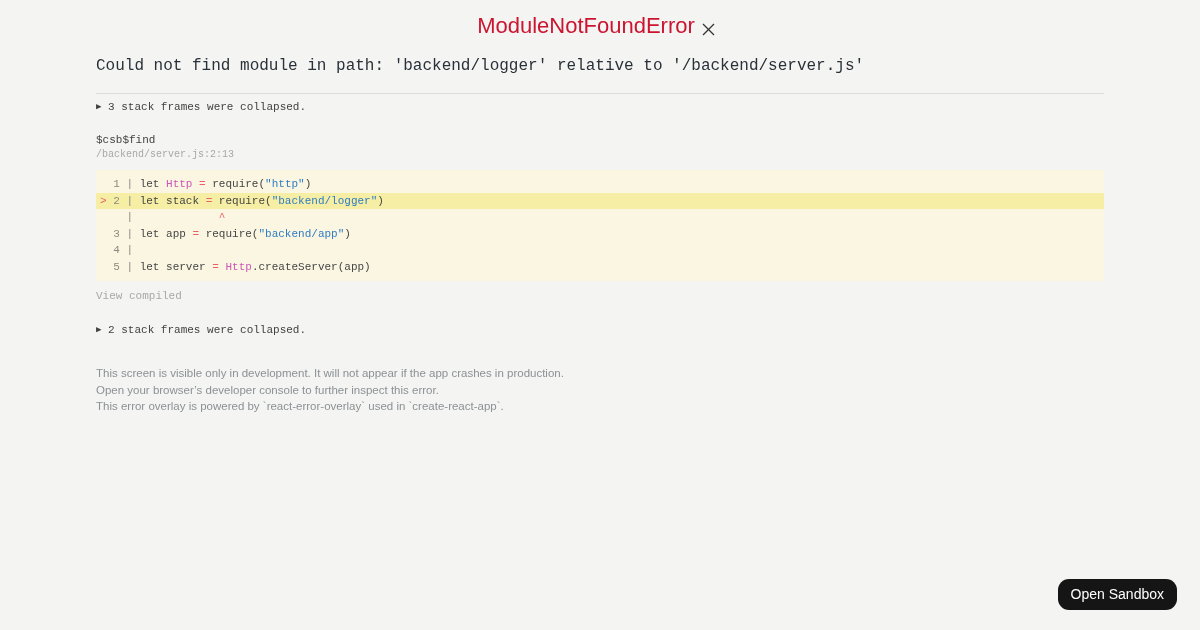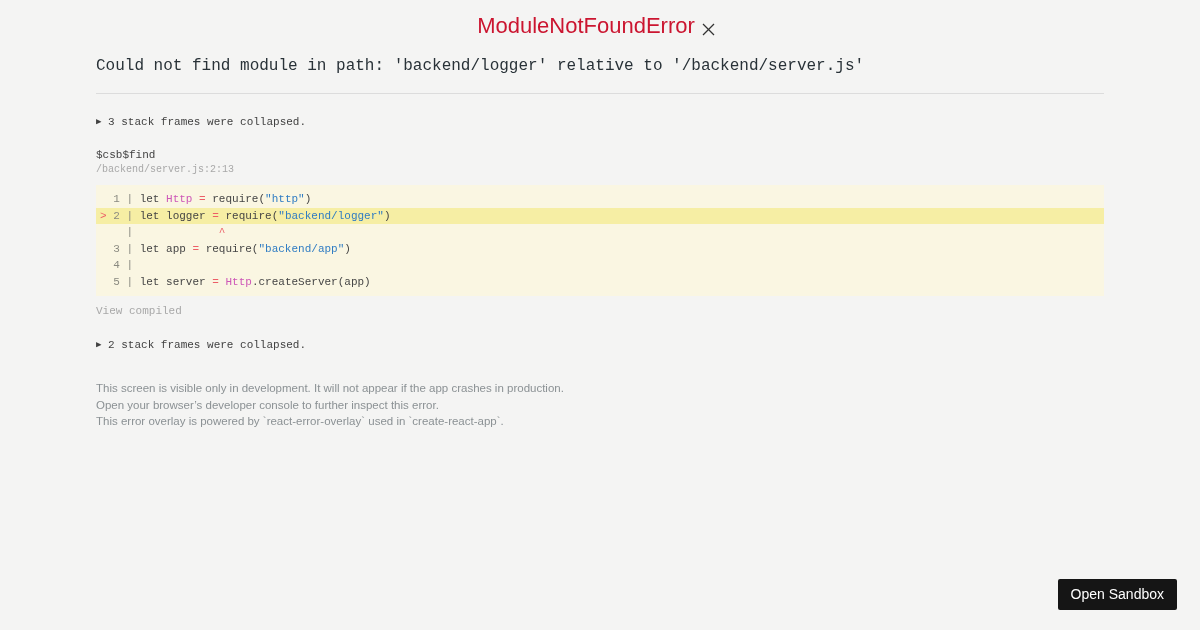--- a/index.html
+++ b/index.html
@@ -42,21 +42,21 @@
     white-space:pre;
   }
 
   .divider{margin-top:19px;border-top:1px solid #dcdcdc;height:0;}
 
   .mono-small{
     font-family:"Liberation Mono","DejaVu Sans Mono",monospace;
     font-size:11px;line-height:13px;color:#414141;
     white-space:pre;
   }
-  .collapsed-top{margin-top:22px;cursor:pointer;}
+  .collapsed-top{margin-top:7px;cursor:pointer;}
   .collapsed-bottom{margin-top:21px;cursor:pointer;}
   .tri{display:inline-block;font-size:9px;vertical-align:1px;}
 
   .frame{margin-top:19px;}
   .frame-fn{
     font-family:"Liberation Mono","DejaVu Sans Mono",monospace;
     font-size:11px;line-height:14px;color:#424242;white-space:pre;
   }
   .frame-loc{
     margin-top:2px;
@@ -86,21 +86,21 @@
     font-size:11px;line-height:13px;color:#a8a8a8;
     cursor:pointer;white-space:pre;
   }
 
   .footer{margin-top:28px;color:#8b9194;font-size:11.5px;line-height:16.5px;}
   .footer div{white-space:pre;}
 
   .open-sandbox{
     position:absolute;right:23px;bottom:20px;
     background:var(--btn-bg);color:#ffffff;
-    border:none;border-radius:2px;
+    border:none;border-radius:11px;
     padding:7px 13px;
     font-family:"Liberation Sans",sans-serif;
     font-size:14px;line-height:17px;
     cursor:pointer;
   }
 </style>
 </head>
 <body>
 
 <div class="overlay">
@@ -124,21 +124,21 @@
 
     <div class="mono-small collapsed-top"><span class="tri">▶</span><span> 3 stack frames were collapsed.</span></div>
 
     <div class="frame">
       <div class="frame-fn">$csb$find</div>
       <div class="frame-loc">/backend/server.js:2:13</div>
     </div>
 
     <div class="code-block">
         <div class="code-line"><span class="gutter"><span class="tok-red"> </span> 1 | </span><span class="tok-plain">let </span><span class="tok-magenta">Http</span><span class="tok-plain"> </span><span class="tok-red">=</span><span class="tok-plain"> require(</span><span class="tok-blue">"http"</span><span class="tok-plain">)</span></div>
-        <div class="code-line highlight"><span class="gutter"><span class="tok-red">&gt;</span> 2 | </span><span class="tok-plain">let logger </span><span class="tok-red">=</span><span class="tok-plain"> require(</span><span class="tok-blue">"backend/logger"</span><span class="tok-plain">)</span></div>
+        <div class="code-line highlight"><span class="gutter"><span class="tok-red">&gt;</span> 2 | </span><span class="tok-plain">let stack </span><span class="tok-red">=</span><span class="tok-plain"> require(</span><span class="tok-blue">"backend/logger"</span><span class="tok-plain">)</span></div>
         <div class="code-line"><span class="gutter"><span class="tok-red"> </span>   | </span><span class="tok-plain">            </span><span class="tok-red">^</span></div>
         <div class="code-line"><span class="gutter"><span class="tok-red"> </span> 3 | </span><span class="tok-plain">let app </span><span class="tok-red">=</span><span class="tok-plain"> require(</span><span class="tok-blue">"backend/app"</span><span class="tok-plain">)</span></div>
         <div class="code-line"><span class="gutter"><span class="tok-red"> </span> 4 | </span></div>
         <div class="code-line"><span class="gutter"><span class="tok-red"> </span> 5 | </span><span class="tok-plain">let server </span><span class="tok-red">=</span><span class="tok-plain"> </span><span class="tok-magenta">Http</span><span class="tok-plain">.createServer(app)</span></div>
       </div>
 
     <div class="view-compiled">View compiled</div>
 
     <div class="mono-small collapsed-bottom"><span class="tri">▶</span><span> 2 stack frames were collapsed.</span></div>
 

